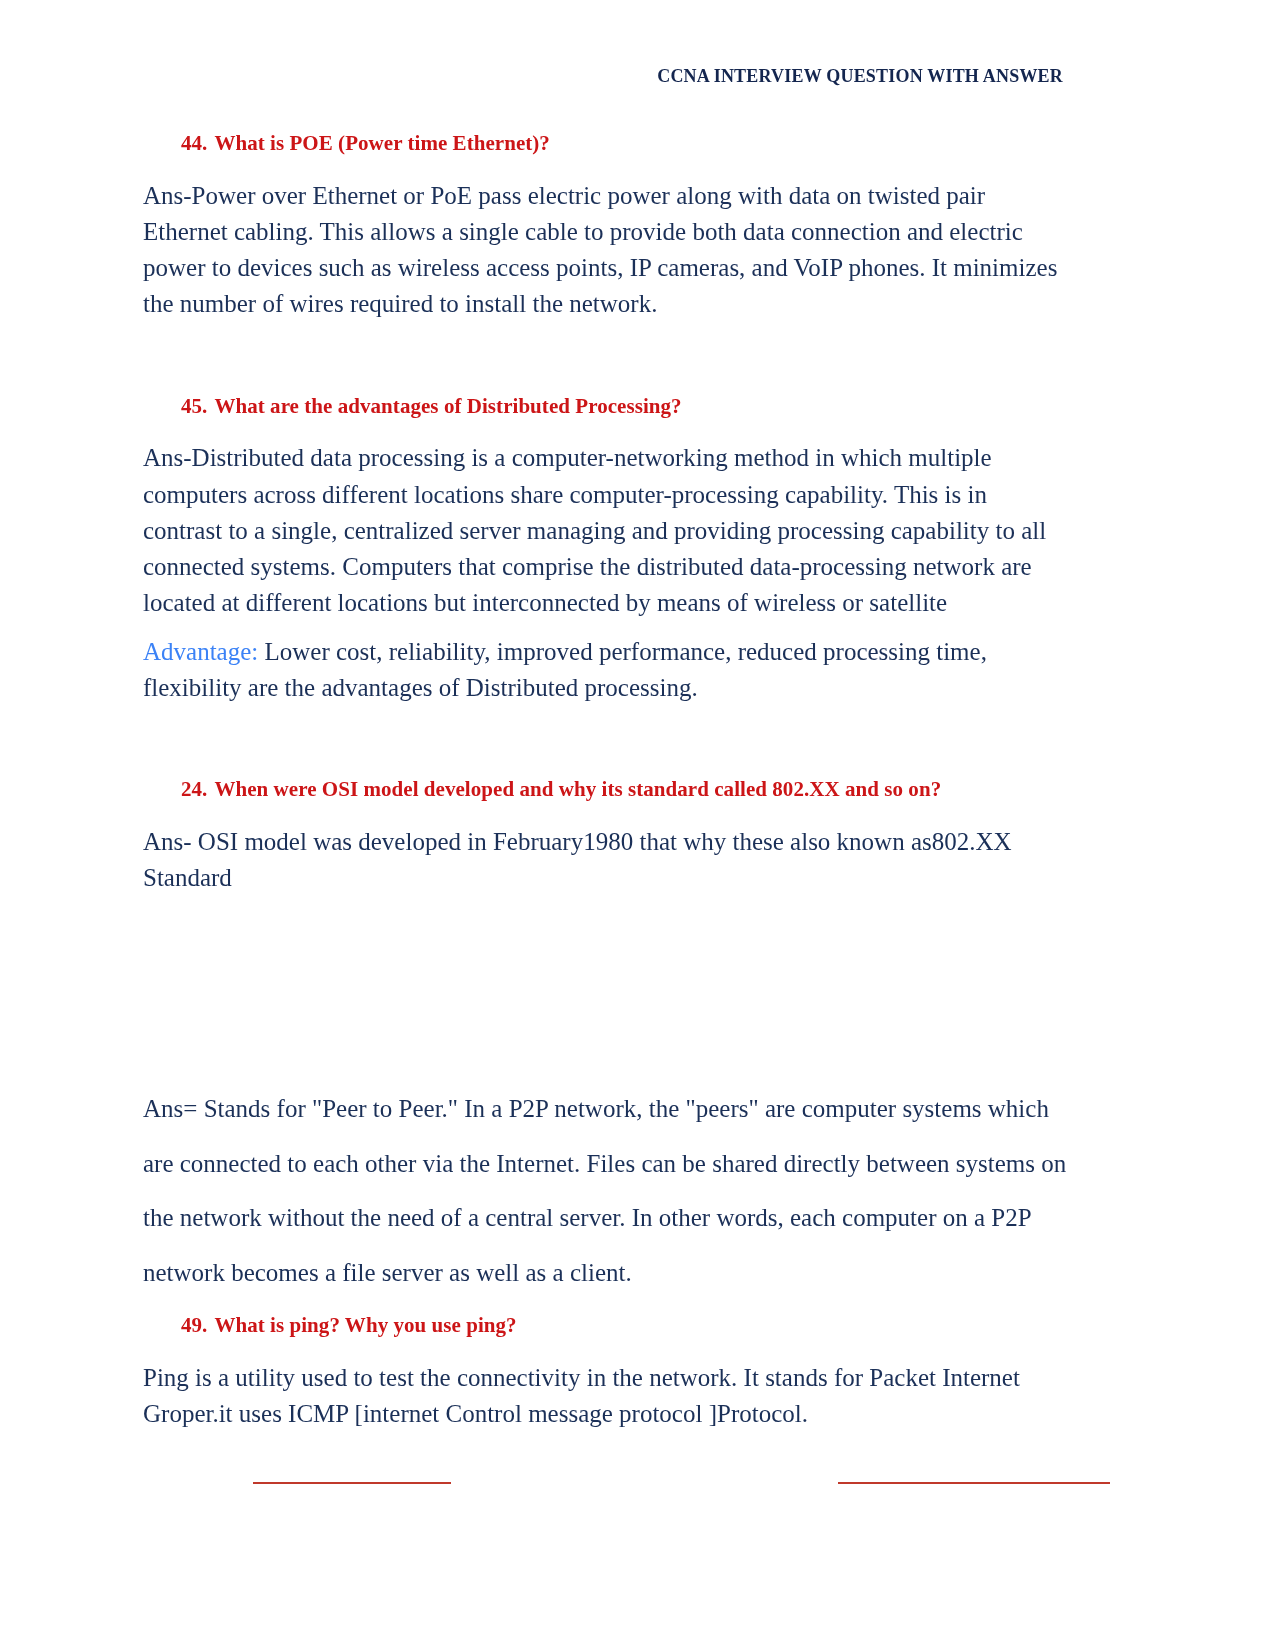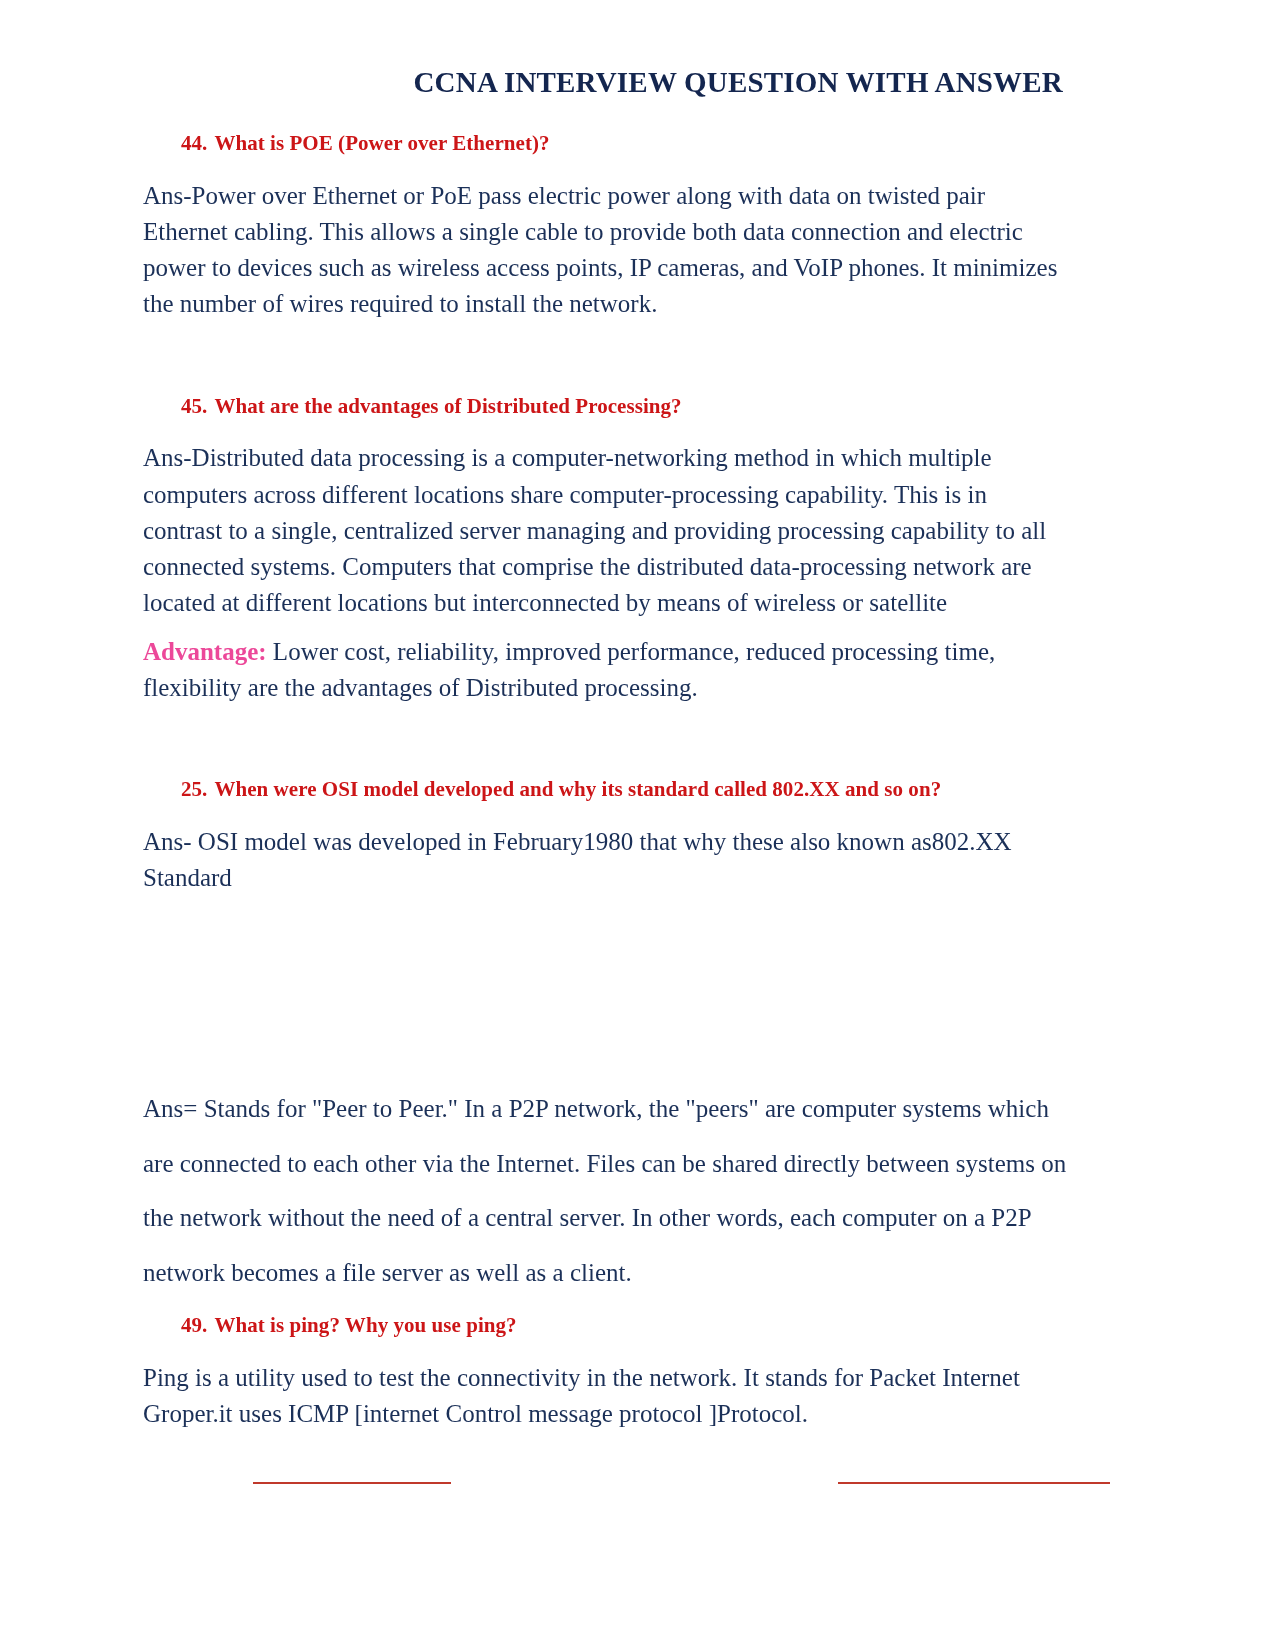--- a/index.html
+++ b/index.html
@@ -21,21 +21,21 @@
 
   
   .doc-header {
     position: absolute;
     top: 66px;
     left: 0;
     right: 212px;
     text-align: right;
     font-family: "Liberation Serif", "DejaVu Serif", serif;
     font-weight: bold;
-    font-size: 29px;
+    font-size: 18px;
     letter-spacing: 0.2px;
     color: #14264f;
     white-space: nowrap;
     padding-left: 16px;
   }
 
   
   .content {
     position: absolute;
     top: 130px;
@@ -68,22 +68,22 @@
     line-height: 1.45;
     margin: 0;
     text-align: left;
   }
 
   .answer.loose {
     line-height: 2.18;
   }
 
   .lead-red {
-    color: #ec4899;
-    font-weight: bold;
+    color: #3b82f6;
+    font-weight: normal;
   }
 
   
   .gap-xs { height: 12px; }
   .gap-s  { height: 20px; }
   .gap-m  { height: 34px; }
   .gap-xl { height: 70px; }
 
   
   .footer-rules {
@@ -115,21 +115,21 @@
 <body>
 
 <div class="page">
 
   <div class="doc-header">CCNA INTERVIEW QUESTION WITH ANSWER</div>
 
   <div class="content">
 
     <div class="qa-block">
       <p class="question">
-        <span class="qnum">44.</span><span>What is POE (Power over Ethernet)?</span>
+        <span class="qnum">44.</span><span>What is POE (Power time Ethernet)?</span>
       </p>
       <div class="gap-s"></div>
       <p class="answer">Ans-Power over Ethernet or PoE pass electric power along with data on twisted pair Ethernet cabling. This allows a single cable to provide both data connection and electric power to devices such as wireless access points, IP cameras, and VoIP phones. It minimizes the number of wires required to install the network.</p>
     </div>
 
     <div class="gap-xl"></div>
 
     <div class="qa-block">
       <p class="question">
         <span class="qnum">45.</span><span>What are the advantages of Distributed Processing?</span>
@@ -137,21 +137,21 @@
       <div class="gap-s"></div>
       <p class="answer">Ans-Distributed data processing is a computer-networking method in which multiple computers across different locations share computer-processing capability. This is in contrast to a single, centralized server managing and providing processing capability to all connected systems. Computers that comprise the distributed data-processing network are located at different locations but interconnected by means of wireless or satellite</p>
       <div class="gap-xs"></div>
       <p class="answer"><span class="lead-red">Advantage:</span><span> Lower cost, reliability, improved performance, reduced processing time, flexibility are the advantages of Distributed processing.</span></p>
     </div>
 
     <div class="gap-xl"></div>
 
     <div class="qa-block">
       <p class="question">
-        <span class="qnum">25.</span><span>When were OSI model developed and why its standard called 802.XX and so on?</span>
+        <span class="qnum">24.</span><span>When were OSI model developed and why its standard called 802.XX and so on?</span>
       </p>
       <div class="gap-s"></div>
       <p class="answer">Ans- OSI model was developed in February1980 that why these also known as802.XX Standard</p>
       <div class="gap-m"></div>
     </div>
 
     <div class="gap-xl"></div>
 
 
     <div class="gap-xl"></div>

